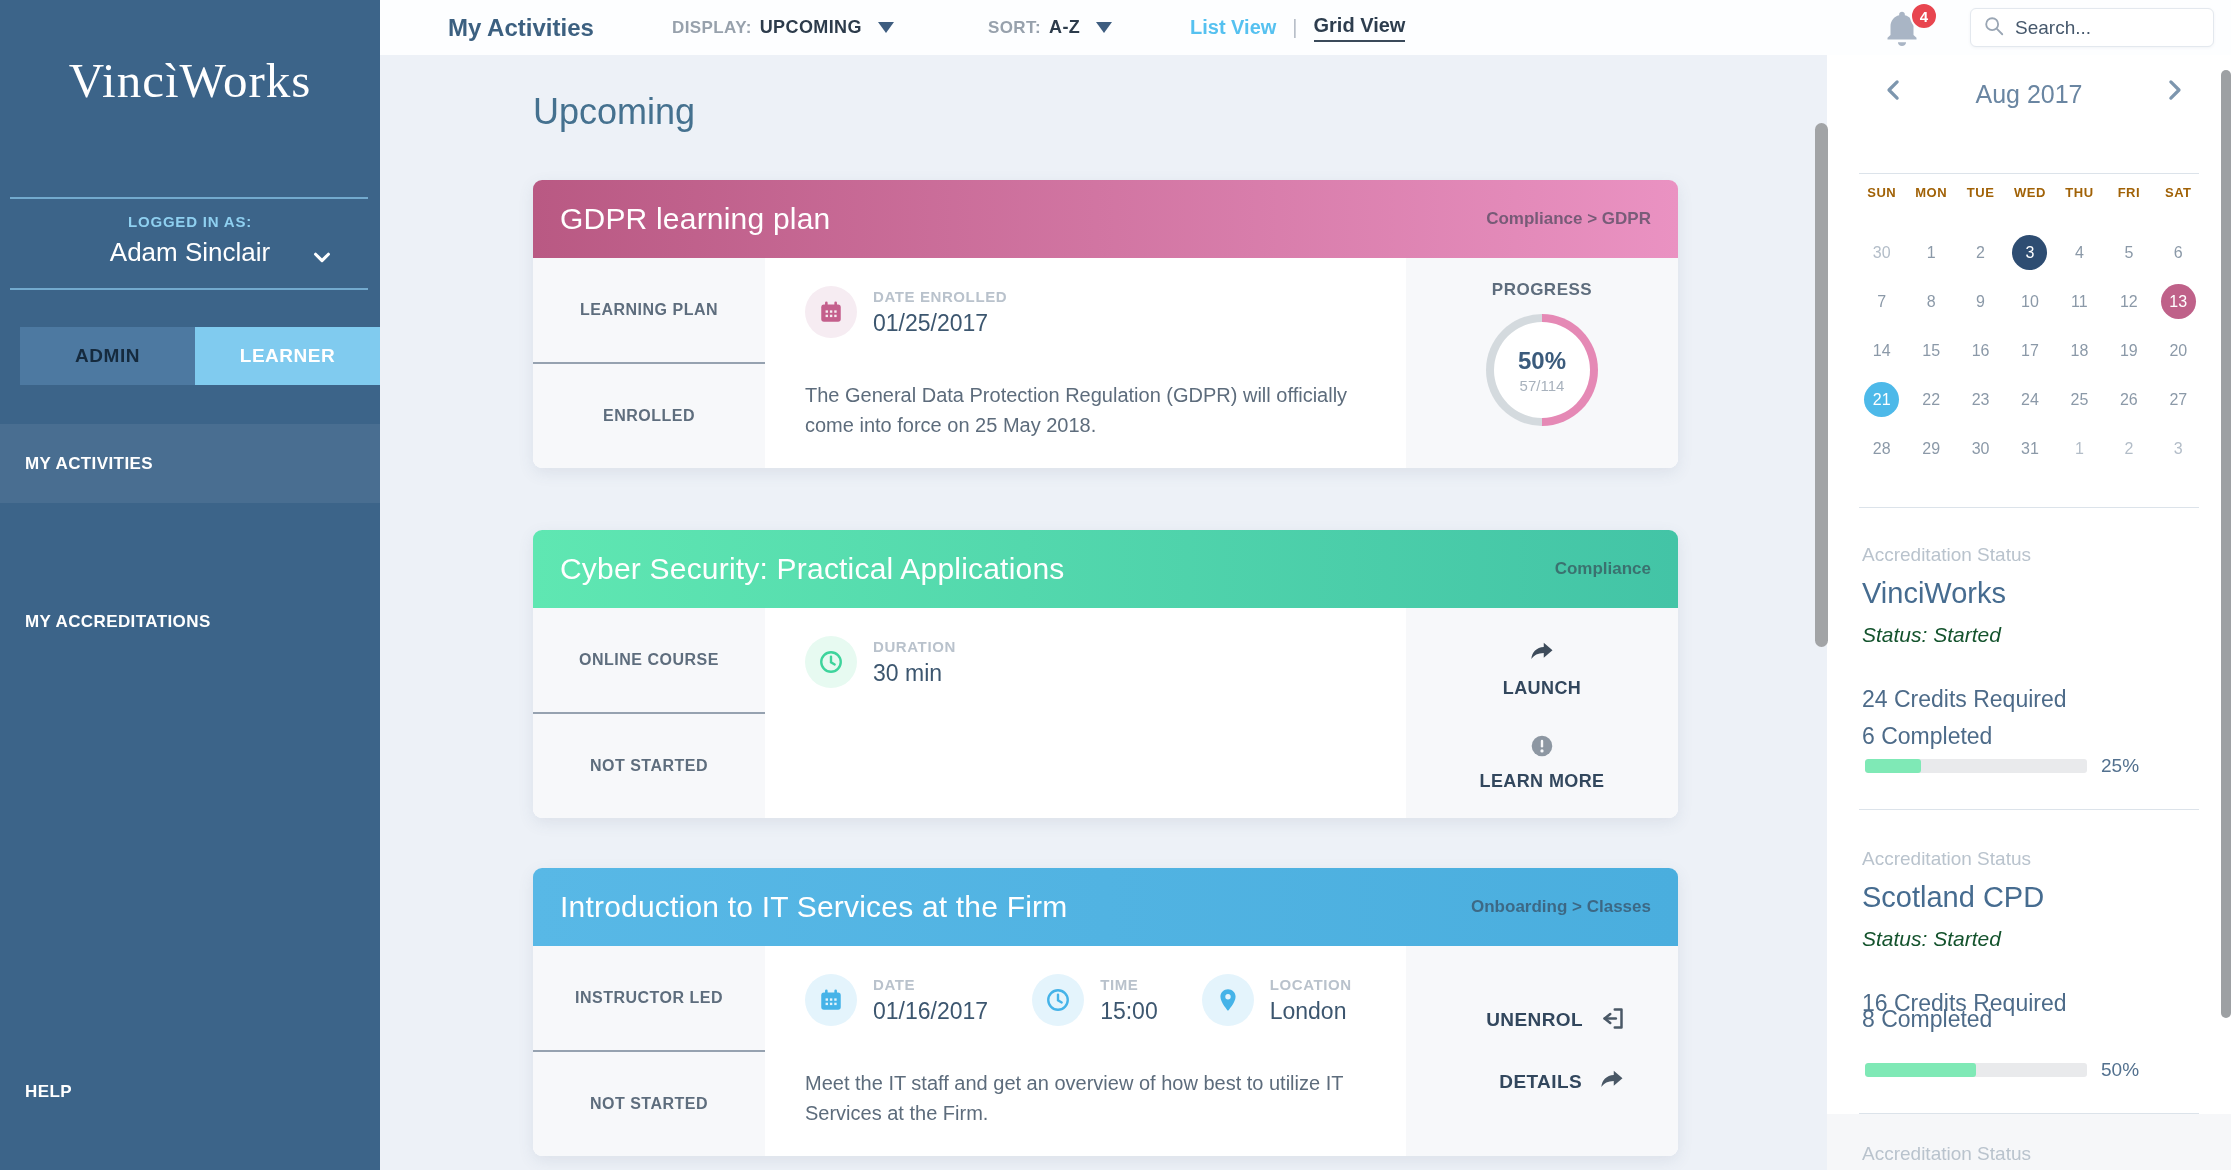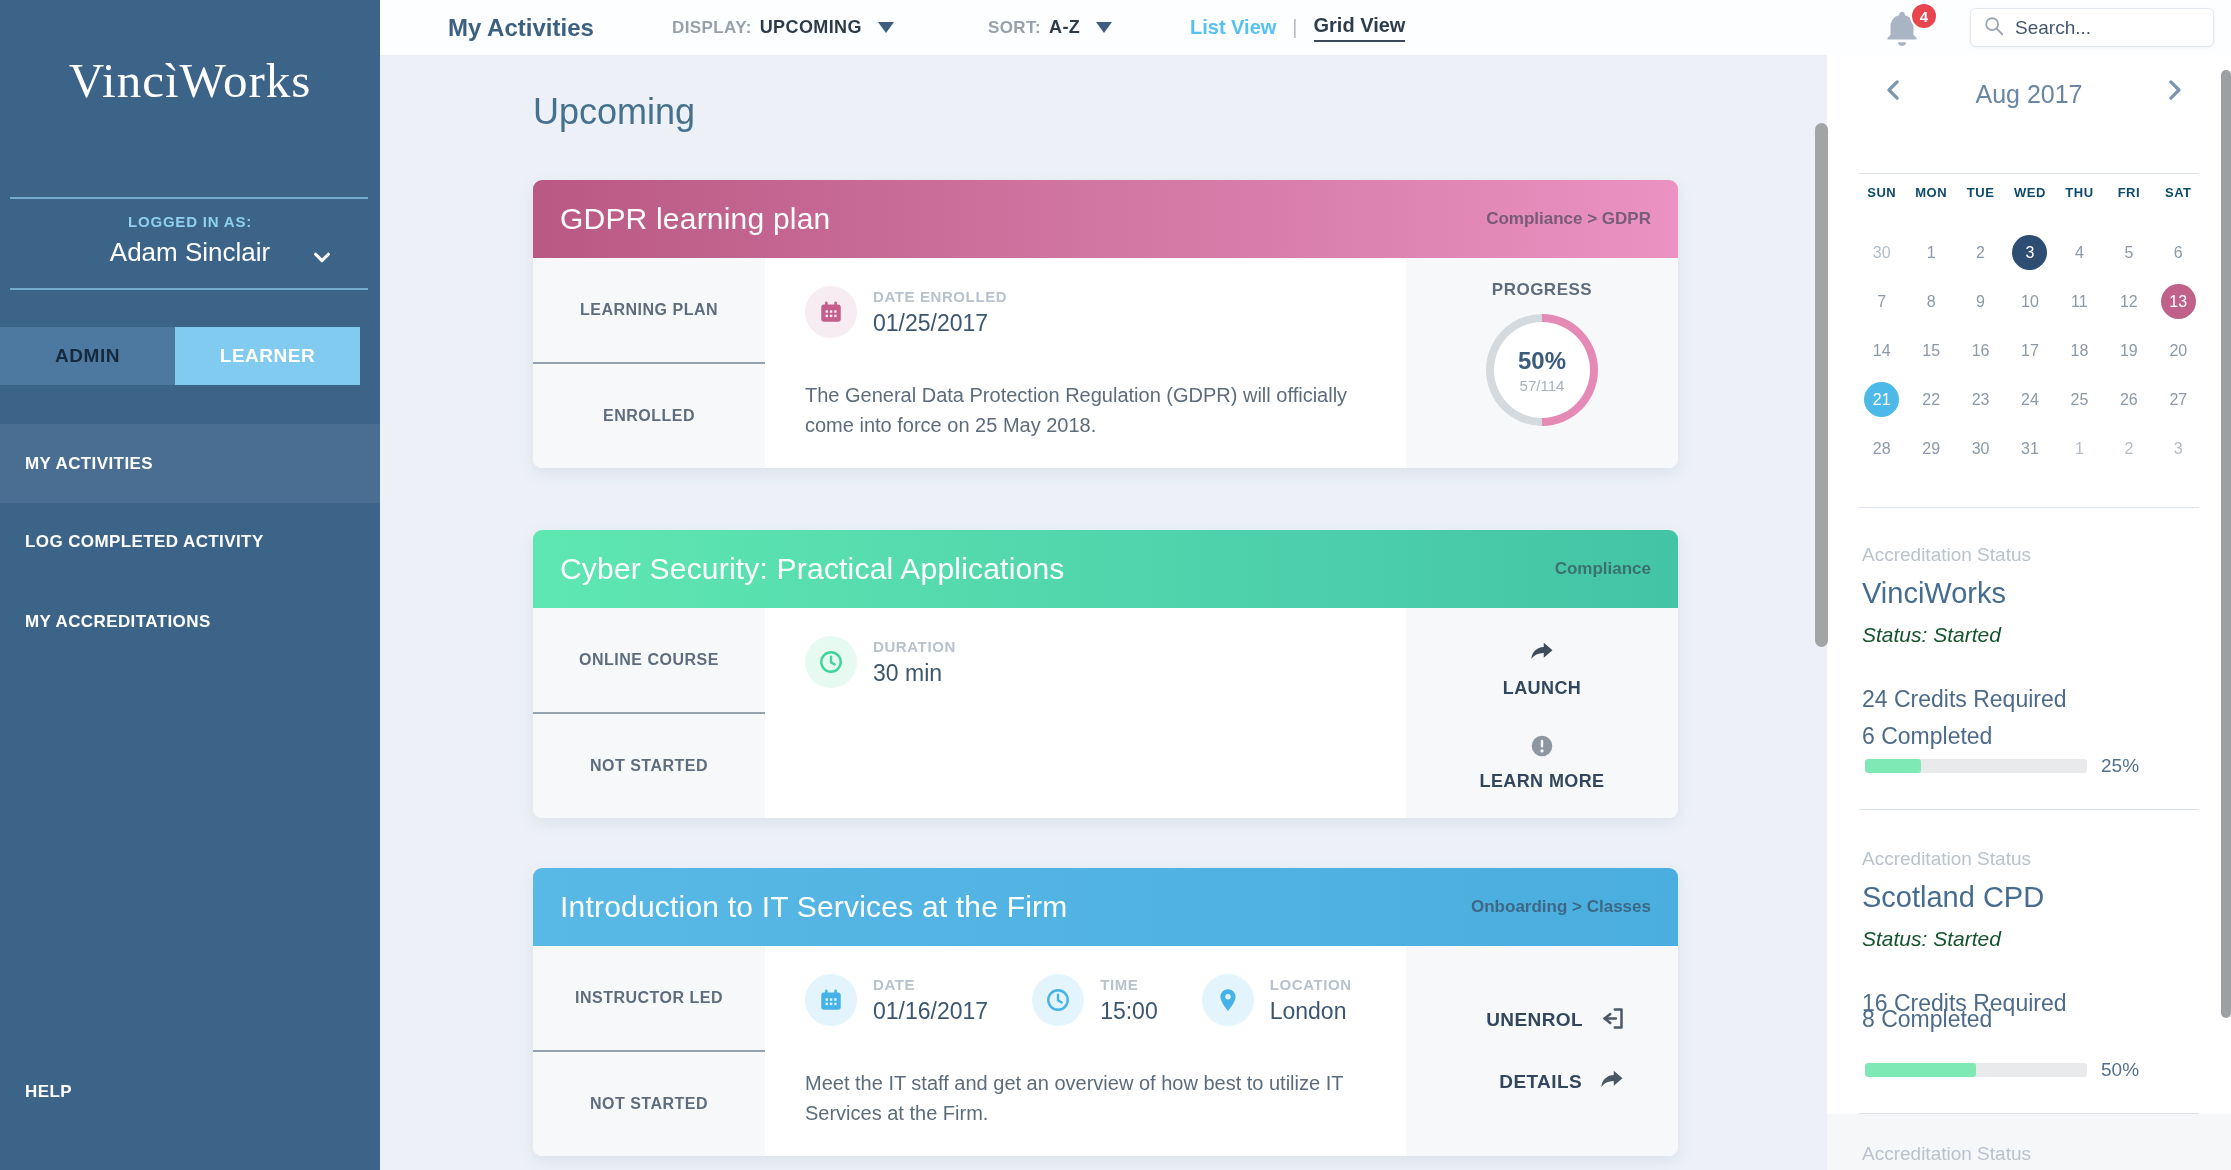--- a/index.html
+++ b/index.html
@@ -9,21 +9,21 @@
   
   .sidebar { position:absolute; left:0; top:0; width:380px; height:1170px; background:#3c6489; z-index:5; }
   .logo { position:absolute; top:52px; left:0; width:100%; text-align:center; color:#fff;
           font-family:"Liberation Serif",serif; font-size:49px; letter-spacing:1px; }
   .side-div { position:absolute; left:10px; right:12px; height:2px; background:#7db6da; opacity:.85; }
   .d1 { top:197px; } .d2 { top:288px; }
   .logged-label { position:absolute; top:213px; width:100%; text-align:center; color:#8fd0f0;
                   font-size:15px; font-weight:700; letter-spacing:.8px; }
   .logged-name { position:absolute; top:237px; width:100%; text-align:center; color:#fff; font-size:26px; }
   .user-chevron { position:absolute; top:246px; left:308px; width:28px; height:22px; }
-  .side-tabs { position:absolute; top:327px; left:0; width:392px; height:58px; display:flex; }
+  .side-tabs { position:absolute; top:327px; left:0; width:392px; height:58px; display:flex;padding-left:20px; }
   .tab-admin { width:175px; height:100%; background:#4d79a1; color:#152a3e; font-size:19px; font-weight:700;
                display:flex; align-items:center; justify-content:center; letter-spacing:.5px; }
   .tab-learner { width:185px; height:100%; background:#80cbef; color:#fff; font-size:19px; font-weight:700;
                  display:flex; align-items:center; justify-content:center; letter-spacing:.5px; }
   .nav-item { position:absolute; left:0; width:100%; color:#fff; font-size:17px; font-weight:700;
               letter-spacing:.4px; padding-left:25px; display:flex; align-items:center; }
   .nav-0 { top:424px; height:79px; background:rgba(255,255,255,.07); }
   .nav-1 { top:522px; height:40px; }
   .nav-2 { top:602px; height:40px; }
   .nav-help { top:1072px; height:40px; }
@@ -99,21 +99,21 @@
 
   
   .rightpanel { position:absolute; left:1827px; top:55px; width:404px; height:1115px; background:#fff; z-index:3; }
   .cal-nav { position:absolute; top:20px; width:34px; height:34px; cursor:pointer; }
   .cal-prev { left:52px; } .cal-next { left:332px; }
   .cal-title { position:absolute; top:25px; width:100%; text-align:center; color:#6a86a2; font-size:25px; }
   .rp-div { position:absolute; left:32px; right:32px; height:1px; background:#dce3ea; }
   .cal-div1 { top:118px; } .cal-div2 { top:452px; } .acc-div1 { top:754px; } .acc-div2 { top:1058px; }
   .cal-headrow { position:absolute; top:130px; left:30px; width:346px; display:grid;
                  grid-template-columns:repeat(7,1fr); }
-  .cal-headrow span { text-align:center; font-size:13px; font-weight:700; color:#0c4a6e; letter-spacing:.5px; }
+  .cal-headrow span { text-align:center; font-size:13px; font-weight:700; color:#a16207; letter-spacing:.5px; }
   .cal-grid { position:absolute; top:173px; left:30px; width:346px; display:grid;
               grid-template-columns:repeat(7,1fr); grid-auto-rows:49px; }
   .cal-day { display:flex; align-items:center; justify-content:center; font-size:16px; color:#8b99a8;
              cursor:pointer; }
   .cal-day.muted { color:#b3bdc8; }
   .cal-circle { width:35px; height:35px; border-radius:50%; color:#fff; display:flex; align-items:center;
                 justify-content:center; font-size:16px; }
   .acc { position:absolute; left:35px; right:20px; }
   .acc-label { font-size:19px; color:#b9c3cd; }
   .acc-name { font-size:29px; color:#466c90; }
@@ -148,21 +148,20 @@
     <svg viewBox="0 0 24 24" width="28" height="22" fill="none" stroke="#fff" stroke-width="3.4" stroke-linecap="round" stroke-linejoin="round">
         <path d="M5 9l7 7 7-7"></path>
       </svg>
   </span>
   <div class="side-div d2"></div>
   <div class="side-tabs">
     <div class="tab-admin">ADMIN</div>
     <div class="tab-learner">LEARNER</div>
   </div>
   <div class="nav-item nav-0">MY ACTIVITIES</div>
-  <div class="nav-item nav-1">LOG COMPLETED ACTIVITY</div>
   <div class="nav-item nav-2">MY ACCREDITATIONS</div>
   <div class="nav-item nav-help">HELP</div>
 </div>
 
 <div class="topbar">
   <div class="tb-title">My Activities</div>
   <div class="tb-group g-display">
     <span class="tb-label">DISPLAY:</span>
     <span class="tb-value">UPCOMING</span>
     <span class="caret"></span>

